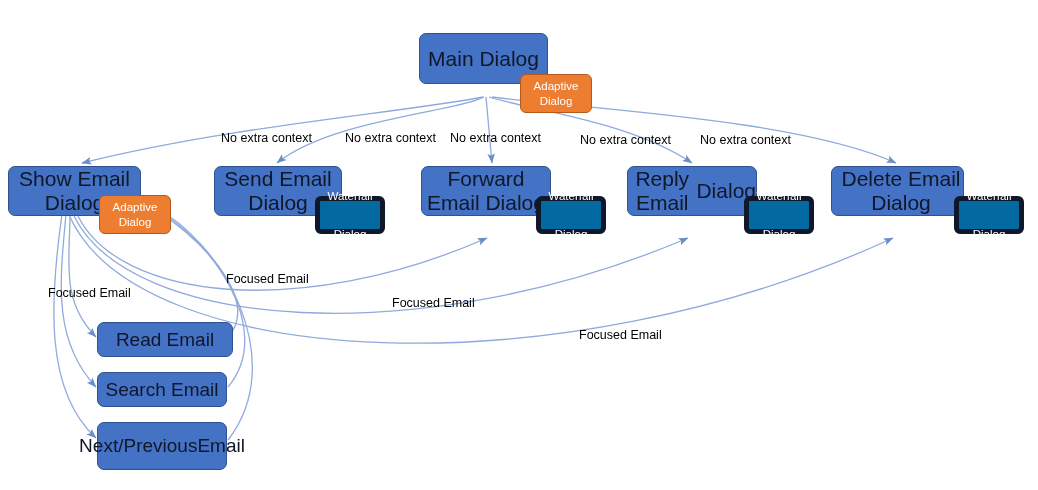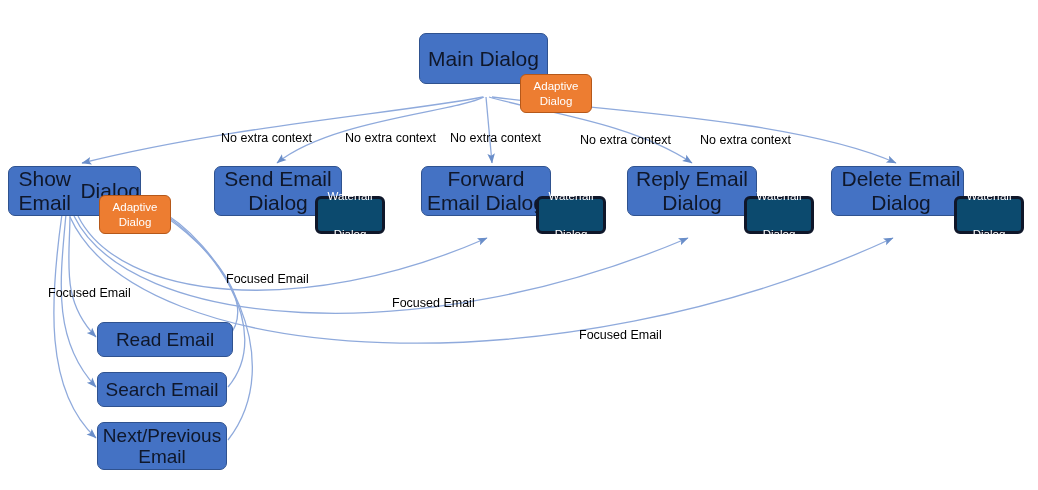--- a/index.html
+++ b/index.html
@@ -29,21 +29,21 @@
     display:flex;
     align-items:center;
     justify-content:center;
     text-align:center;
     font-size:11.5px;
     line-height:1.28;
     box-sizing:border-box;
     z-index:6;
   }
   .badge.adaptive{background:#ED7D31;border:1px solid #B5581A;}
-  .badge.waterfall{background:#0c4a6e;border:3px solid #0f172a;gap:23px;}
+  .badge.waterfall{background:#0369a1;border:5px solid #0f172a;gap:23px;}
   .edge-label{
     position:absolute;
     font-size:12.5px;
     color:#000000;
     white-space:nowrap;
     z-index:7;
     background:transparent;
   }
 </style>
 </head>
@@ -89,21 +89,21 @@
   </svg>
 
   <div class="node big" style="left:419px;top:33px;width:129px;height:51px;">
     <span>Main Dialog</span>
   </div>
   <div class="badge adaptive" style="left:520px;top:74px;width:72px;height:39px;flex-direction:column;">
     <span>Adaptive</span>
     <span>Dialog</span>
   </div>
 
-  <div class="node big" style="left:8px;top:166px;width:133px;height:50px;flex-direction:row;align-items:center;">
+  <div class="node big" style="left:8px;top:166px;width:133px;height:50px;flex-direction:column;align-items:center;">
     <span>Show Email</span>
     <span>Dialog</span>
   </div>
   <div class="badge adaptive" style="left:99px;top:195px;width:72px;height:39px;flex-direction:column;">
     <span>Adaptive</span>
     <span>Dialog</span>
   </div>
 
   <div class="node big" style="left:214px;top:166px;width:128px;height:50px;flex-direction:column;">
     <span>Send Email</span>
@@ -116,21 +116,21 @@
 
   <div class="node big" style="left:421px;top:166px;width:130px;height:50px;flex-direction:column;">
     <span>Forward</span>
     <span>Email Dialog</span>
   </div>
   <div class="badge waterfall" style="left:536px;top:196px;width:70px;height:38px;flex-direction:column;">
     <span>Waterfall</span>
     <span>Dialog</span>
   </div>
 
-  <div class="node big" style="left:627px;top:166px;width:130px;height:50px;flex-direction:column;">
+  <div class="node big" style="left:627px;top:166px;width:130px;height:50px;flex-direction:row;">
     <span>Reply Email</span>
     <span>Dialog</span>
   </div>
   <div class="badge waterfall" style="left:744px;top:196px;width:70px;height:38px;flex-direction:column;">
     <span>Waterfall</span>
     <span>Dialog</span>
   </div>
 
   <div class="node big" style="left:831px;top:166px;width:133px;height:50px;flex-direction:column;padding-left:7px;">
     <span>Delete Email</span>
@@ -142,21 +142,21 @@
   </div>
 
   <div class="node sub" style="left:97px;top:322px;width:136px;height:35px;">
     <span>Read Email</span>
   </div>
 
   <div class="node sub" style="left:97px;top:372px;width:130px;height:35px;">
     <span>Search Email</span>
   </div>
 
-  <div class="node sub" style="left:97px;top:422px;width:130px;height:48px;flex-direction:column;">
+  <div class="node sub" style="left:97px;top:422px;width:130px;height:48px;flex-direction:row;">
     <span>Next/Previous</span>
     <span>Email</span>
   </div>
 
   <div class="edge-label" style="left:221px;top:131px;">
     <span>No extra context</span>
   </div>
   <div class="edge-label" style="left:345px;top:131px;">
     <span>No extra context</span>
   </div>

